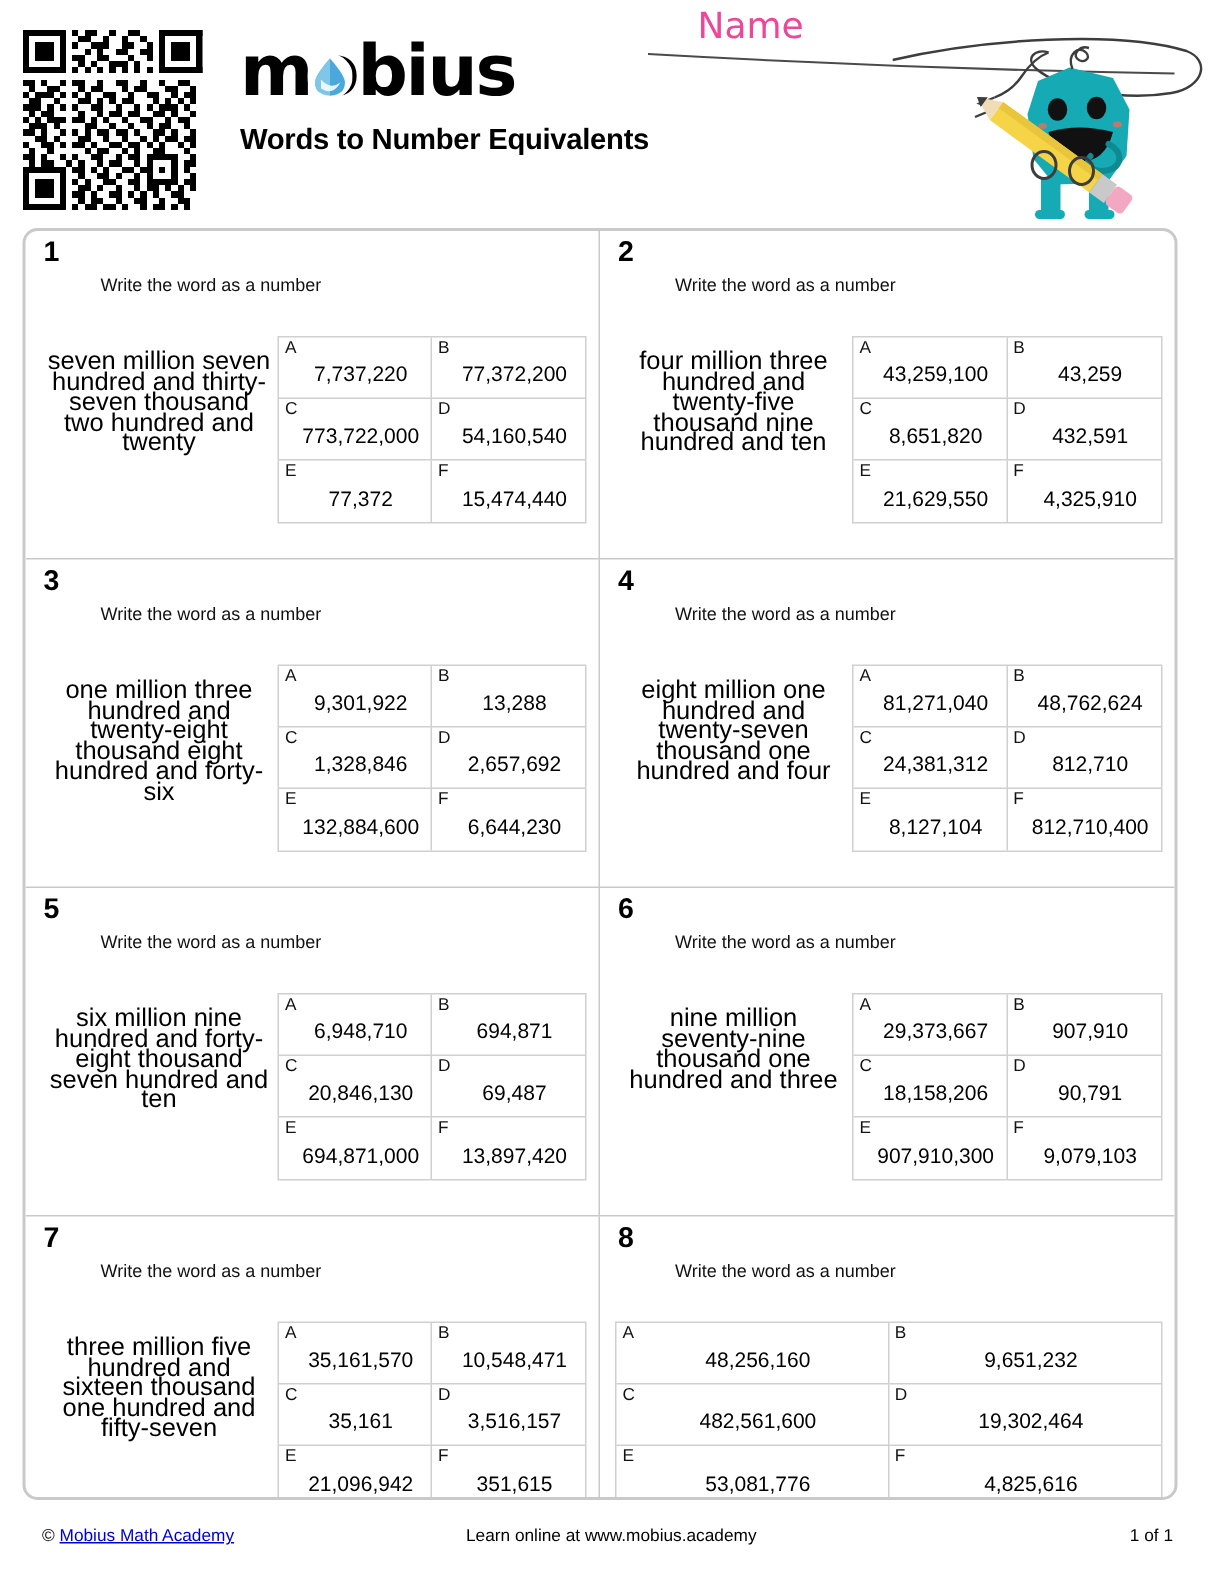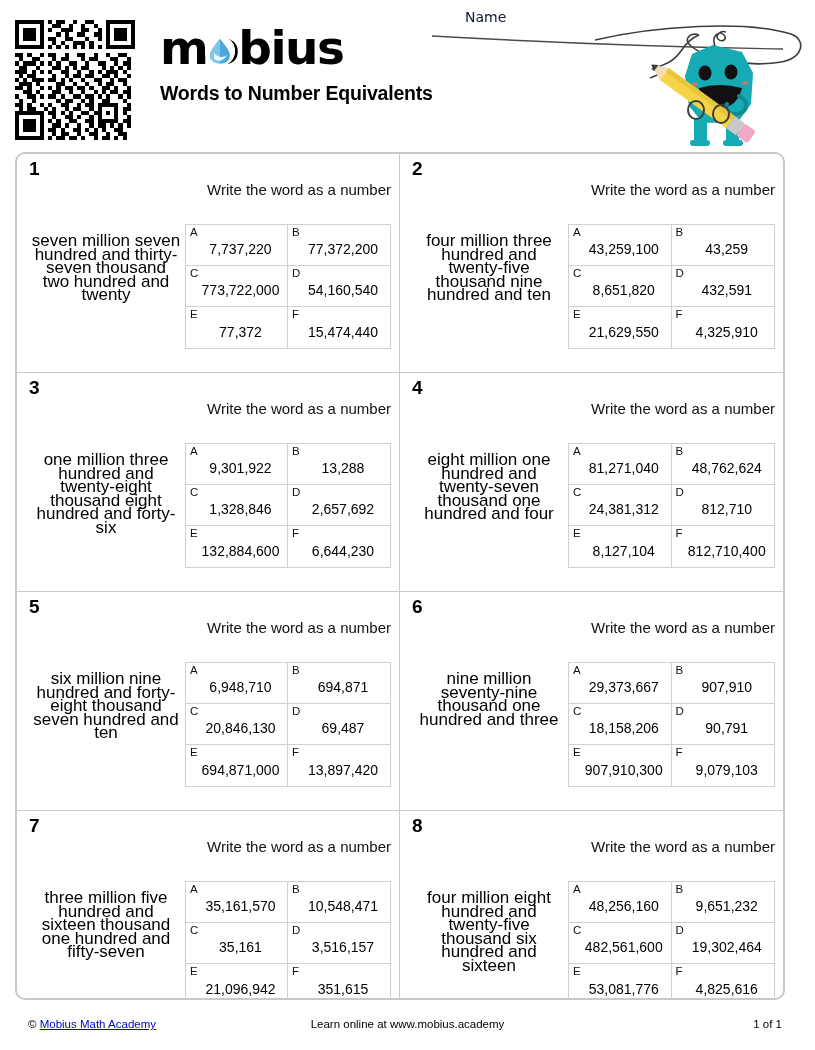--- a/index.html
+++ b/index.html
@@ -68,22 +68,22 @@
   }
 
   .name-area {
     position: absolute;
     left: 430px; top: 6px;
     width: 360px;
     height: 46px;
   }
   .name-label {
     font-family: "DejaVu Sans", sans-serif;
-    font-size: 14px;
-    color: #0f172a;
+    font-size: 24px;
+    color: #ec4899;
     margin-left: 35px;
     display: inline-block;
     line-height: 22px;
   }
   .name-line {
     position: absolute;
     left: 0; top: 28px;
     width: 355px;
   }
 
@@ -123,22 +123,22 @@
   .qnum {
     position: absolute;
     left: 12px; top: 4px;
     font-size: 19px;
     font-weight: bold;
     color: #000;
     line-height: 22px;
   }
 
   .prompt {
-    text-align: right;
-    font-size: 15px;
+    text-align: left;
+    font-size: 12px;
     color: #111;
     margin: 20px 0 0 0;
     padding-left: 40px;
     line-height: 20px;
   }
 
   .qbody {
     display: flex;
     align-items: flex-start;
     margin-top: 16px;
@@ -766,21 +766,20 @@
                 <span class="opt-val">351,615</span>
               </div>
           </div>
         </div>
       </div>
 
       <div class="qcell">
         <div class="qnum">8</div>
         <div class="prompt">Write the word as a number</div>
         <div class="qbody">
-          <div class="qtext">four million eight hundred and twenty-five thousand six hundred and sixteen</div>
           <div class="opts">
             <div class="opt">
                 <span class="opt-letter">A</span>
                 <span class="opt-val">48,256,160</span>
               </div>
             <div class="opt">
                 <span class="opt-letter">B</span>
                 <span class="opt-val">9,651,232</span>
               </div>
             <div class="opt">

